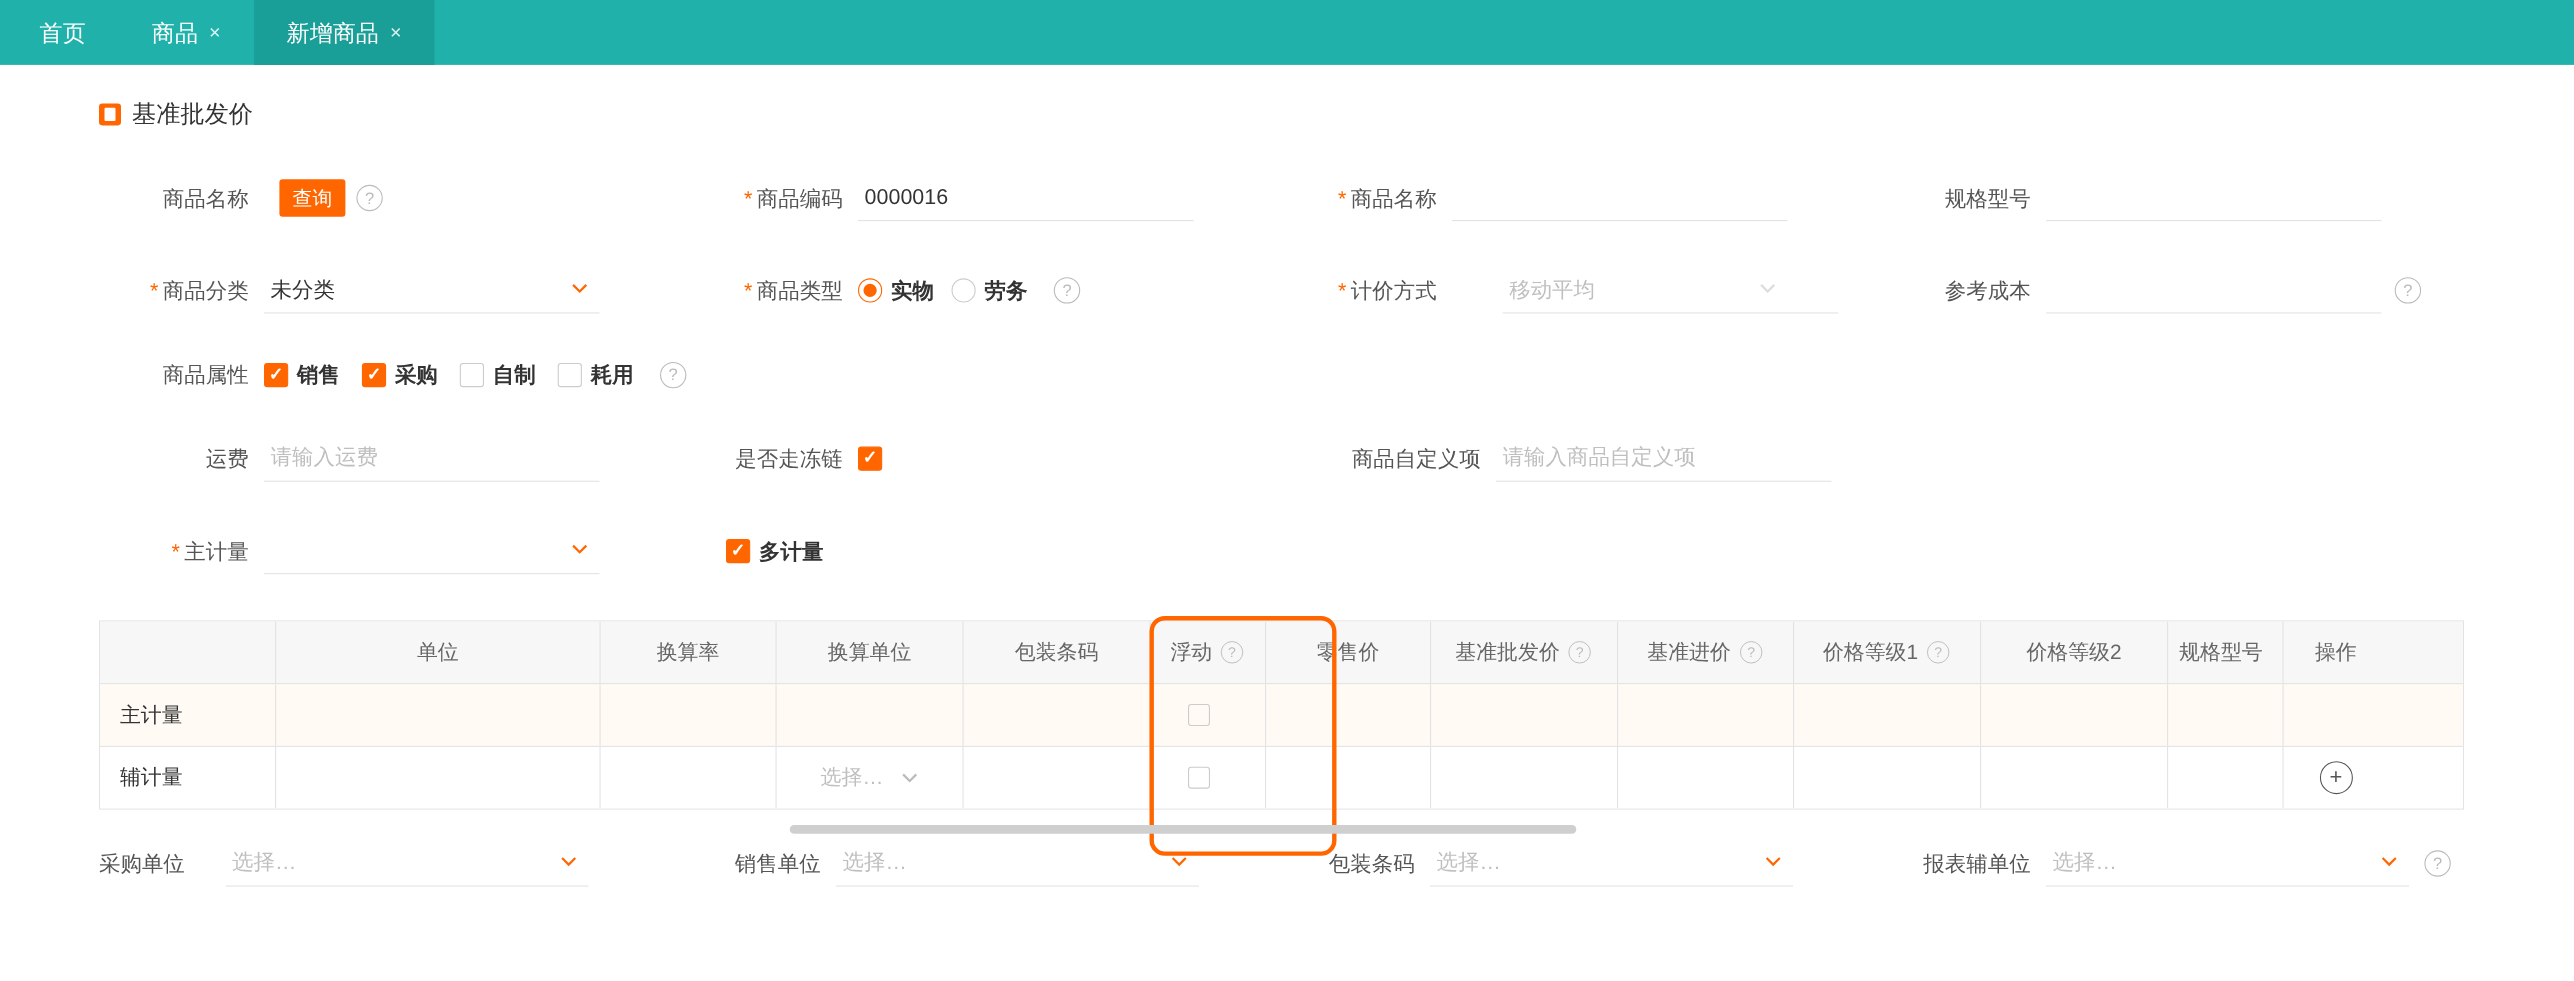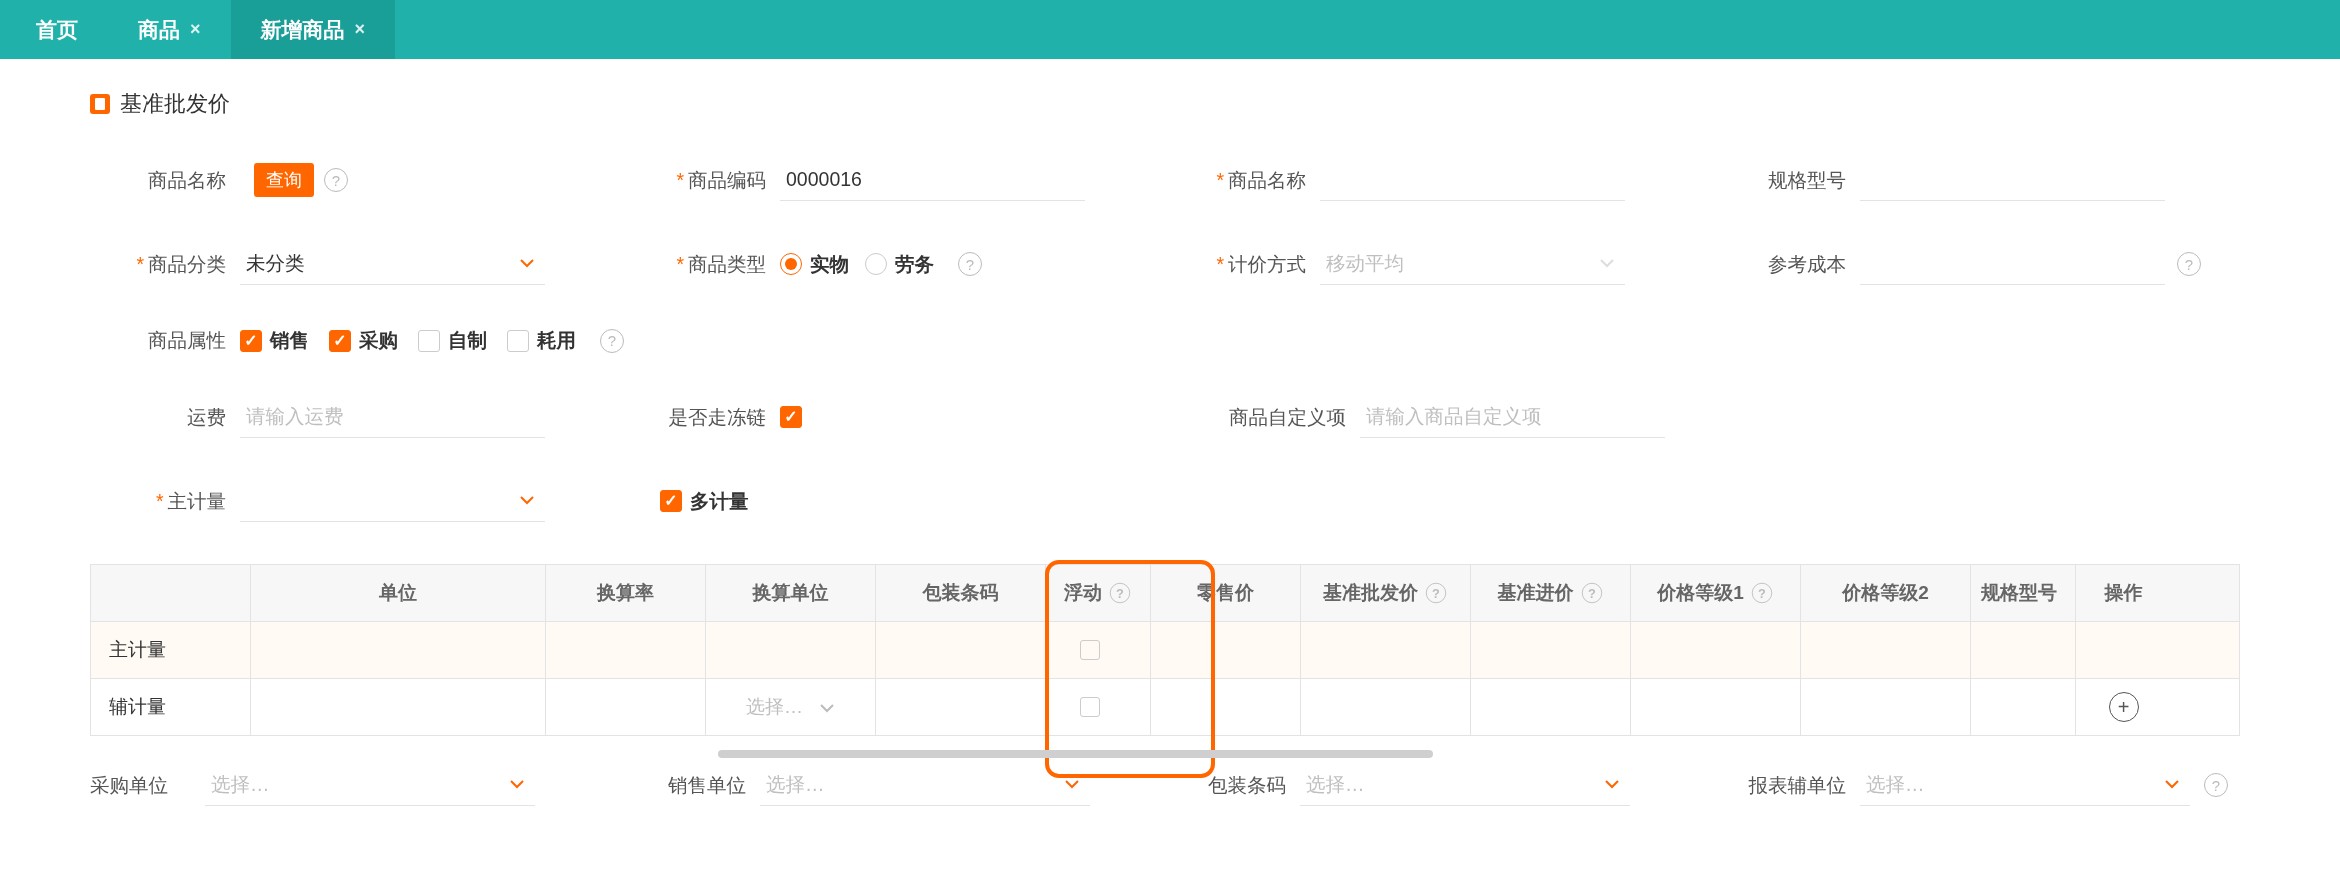--- a/index.html
+++ b/index.html
@@ -1,18 +1,18 @@
 <!DOCTYPE html>
 <html><head>
 <meta charset="utf-8">
 <style>
 * { box-sizing: border-box; margin: 0; padding: 0; }
 body { font-family: "PingFang SC","Helvetica Neue",Arial,sans-serif; font-size: 19.5px; color: #333; background: #fff; width: 2340px; }
 
-.topbar { background: #20b2aa; height: 59px; display: flex; align-items: flex-end; padding-left: 6px; font-weight: bold; }
+.topbar { background: #20b2aa; height: 59px; display: flex; align-items: flex-end; padding-left: 6px; }
 .tab { height: 59px; display: flex; align-items: center; padding: 0 30px; color: #fff; font-size: 21px; cursor: pointer; }
 .tab.active { background: #1a9e98; }
 .tab .close { margin-left: 10px; font-size: 18px; opacity: .85; }
 
 .page { padding: 24px 30px 30px 90px; }
 
 .section-title { display: flex; align-items: center; gap: 10px; margin: 6px 0 40px 0; }
 .section-title .icon { width: 20px; height: 20px; background: #f60; border-radius: 3px; display: inline-flex; align-items: center; justify-content: center; }
 .section-title .icon::after { content: ""; width: 10px; height: 12px; background: #fff; border-radius: 1px; }
 .section-title span { font-size: 22px; color: #333; }
@@ -41,21 +41,21 @@
 .radio.checked .radio-dot { border-color: #f60; }
 .radio.checked .radio-dot::after { content: ""; width: 12px; height: 12px; background: #f60; border-radius: 50%; }
 .ckbox-box { width: 22px; height: 22px; border: 1.5px solid #ccc; border-radius: 3px; display: inline-flex; align-items: center; justify-content: center; }
 .ckbox.checked .ckbox-box { background: #f60; border-color: #f60; }
 .ckbox.checked .ckbox-box::after { content: "✓"; color: #fff; font-size: 16px; line-height: 1; }
 
 .row.attr .checks { display: flex; align-items: center; gap: 4px; }
 
 .table { margin: 10px 0 20px 0; border: 1px solid #e3e3e3; width: 2150px; overflow: hidden; }
 .thead, .trow { display: grid; grid-template-columns: 160px 295px 160px 170px 170px 105px 150px 170px 160px 170px 170px 105px 95px; align-items: center; }
-.thead { background: #f7f7f7; height: 56px; font-weight: bold; }
+.thead { background: #f7f7f7; height: 56px; }
 .th, .td { height: 56px; border-right: 1px solid #e3e3e3; display: flex; align-items: center; justify-content: center; color: #666; font-size: 19px; }
 .th:last-child, .td:last-child { border-right: none; }
 .th.left, .td.left { justify-content: flex-start; padding-left: 18px; color: #333; }
 .trow { border-top: 1px solid #e3e3e3; background: #fff; }
 .trow.sel { background: #fffaf4; }
 .td .mini-select { color: #bfbfbf; display: flex; align-items: center; gap: 16px; }
 .td .mini-select .chev svg path { stroke: #bbb; }
 .td .ckbox-box { width: 20px; height: 20px; }
 .row-scroll { position: relative; height: 8px; }
 .row-scroll .bar { position: absolute; left: 628px; width: 715px; height: 8px; background: #cfcfcf; border-radius: 4px; top: -6px; }
@@ -135,21 +135,21 @@
           <span class="radio">
               <span class="radio-dot"></span>
               <span>劳务</span>
             </span>
           <span class="help" style="margin-left:8px">?</span>
         </div>
       </div>
       <div class="field req">
         <div class="label">计价方式</div>
         <div class="input-wrap select">
-          <input class="input" style="color: rgb(191, 191, 191);" value="移动平均">
+          <input class="input" style="color: rgb(191, 191, 191); margin-left: 46px;" value="移动平均">
           <span class="chev"><svg viewBox="0 0 16 16">
                 <path d="M2 5 L8 11 L14 5" style="stroke:#ddd"></path>
               </svg></span>
         </div>
       </div>
       <div class="field">
         <div class="label">参考成本</div>
         <div class="input-wrap"><input class="input" style=""></div>
         <span class="help" style="margin-left:12px">?</span>
       </div>

